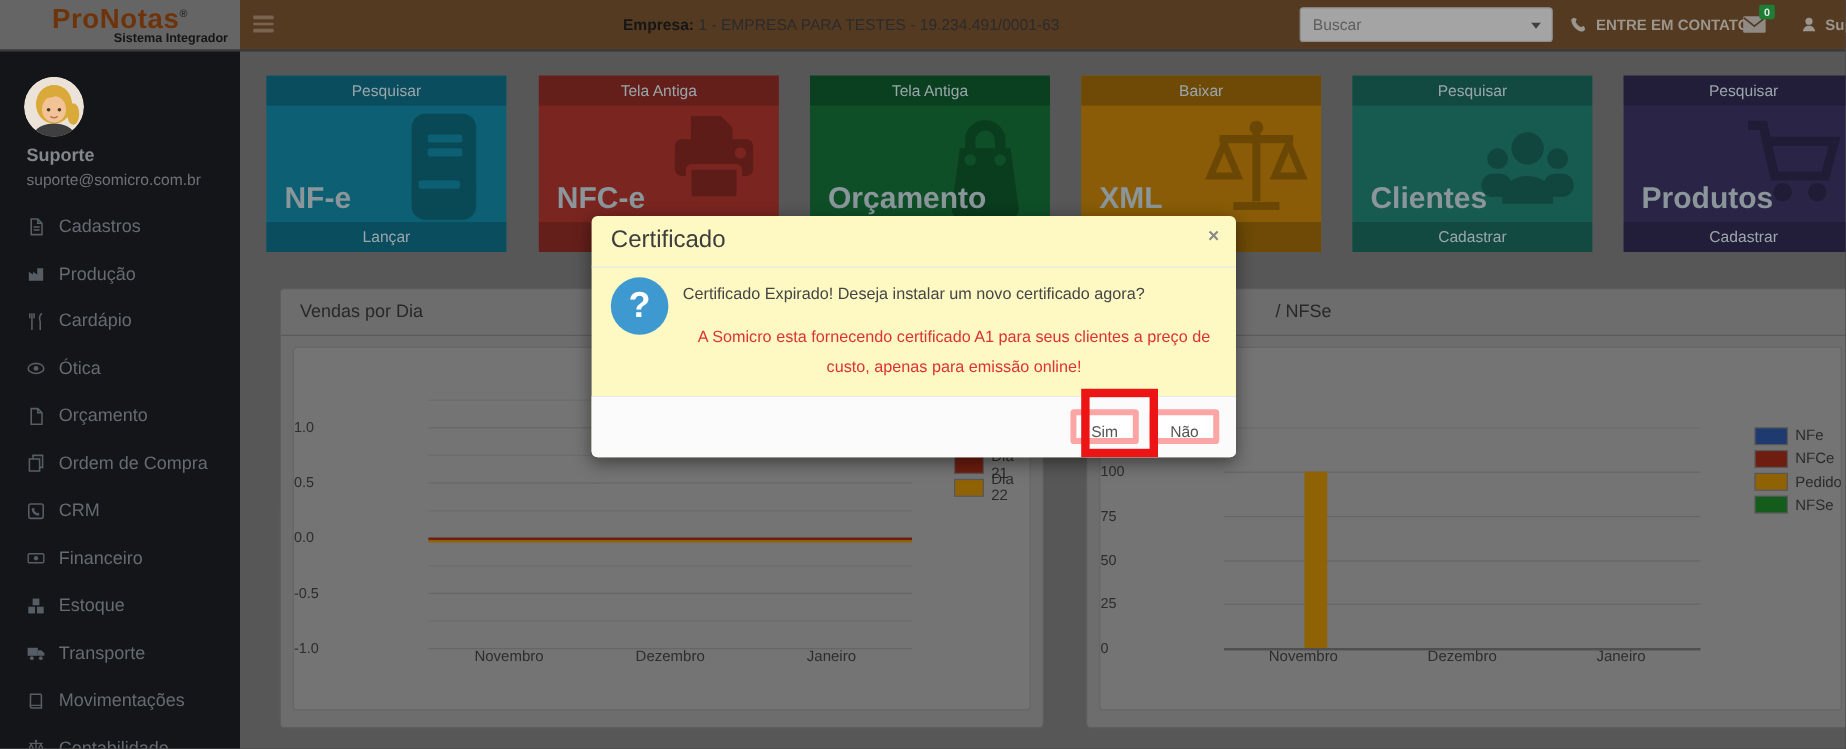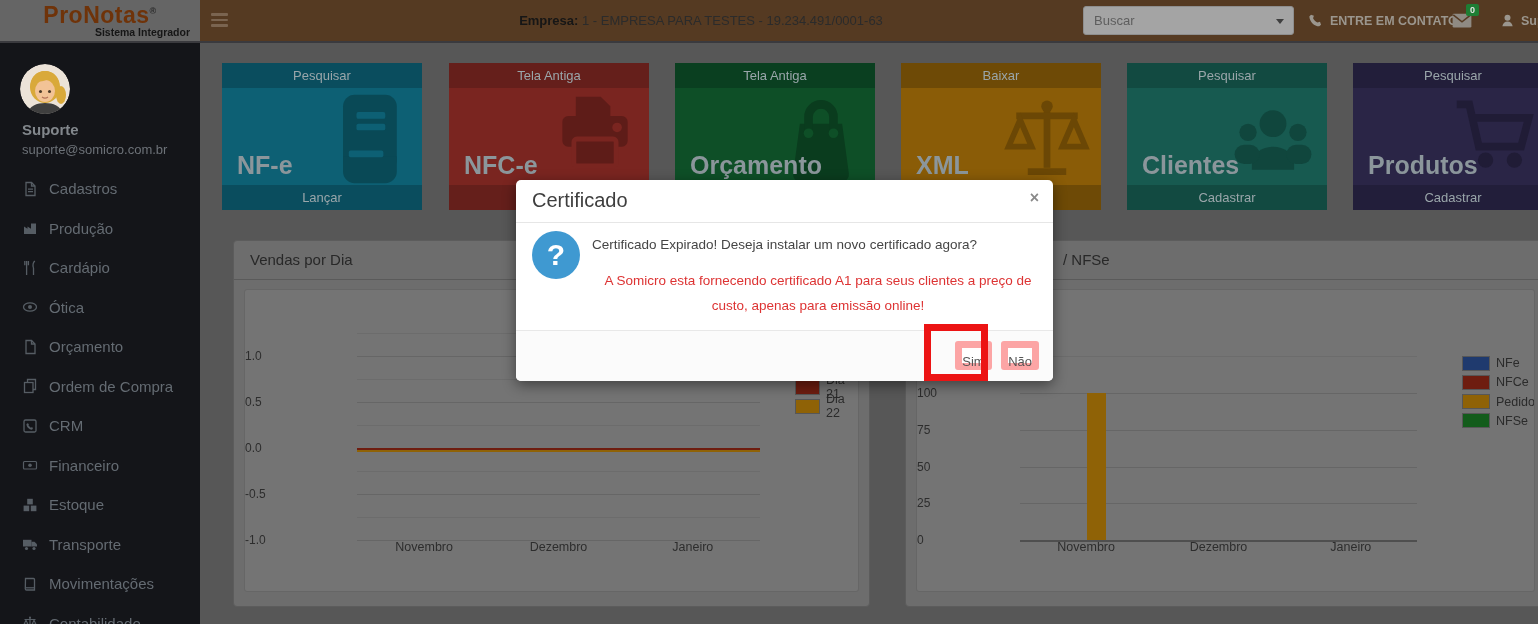--- a/index.html
+++ b/index.html
@@ -56,33 +56,33 @@
   .gl.axis{height:2px;background:#4f4f4f;}
   .ytick{position:absolute;left:0;text-align:left;font-size:12px;color:#2d2d2d;}
   .xtick{position:absolute;width:120px;text-align:center;font-size:12.5px;color:#2d2d2d;}
   .sline{position:absolute;height:2px;}
   .bar{position:absolute;}
   .leg-row{position:absolute;display:flex;align-items:center;gap:7px;padding-left:24px;}
   .sw{width:26px;height:13px;display:inline-block;outline:1px solid rgba(0,0,0,.25);}
   .leg-label{font-size:12.5px;color:#2b2b2b;}
 
   
-  .modal{position:absolute;left:516px;top:180px;width:537px;height:201px;background:#ffffff;border-radius:5px;
+  .modal{position:absolute;left:493px;top:180px;width:537px;height:201px;background:#fef9c3;border-radius:5px;
          box-shadow:0 4px 14px rgba(0,0,0,.45);z-index:50;}
   .modal-header{position:relative;height:42px;border-bottom:1px solid #e6e6e6;}
   .modal-title{position:absolute;left:16px;top:9px;font-size:20px;color:#3e3e3e;}
   .modal-close{position:absolute;right:14px;top:9px;font-size:16px;font-weight:700;color:#8a8a8a;cursor:pointer;}
   .modal-body{position:absolute;left:0;top:42px;right:0;bottom:51px;}
   .q-icon{position:absolute;left:16px;top:9px;width:48px;height:48px;border-radius:50%;background:#3f99d1;
           color:#fff;font-size:30px;font-weight:700;text-align:center;line-height:48px;}
   .q-text{position:absolute;left:76px;top:15px;right:16px;font-size:13.5px;color:#454545;}
   .promo{position:absolute;left:76px;top:46px;width:452px;font-size:13.5px;line-height:25px;color:#dd3333;text-align:center;}
   .modal-footer{position:absolute;left:0;bottom:0;width:100%;height:51px;background:#fbfbfb;border-top:1px solid #e8e8e8;
           border-radius:0 0 5px 5px;box-sizing:border-box;text-align:right;padding:10px 14px 0 0;}
-  .btn{display:inline-block;height:29px;line-height:27px;padding:0 0;background:#fff;border:7px solid #fca5a5;
+  .btn{display:inline-block;height:29px;line-height:27px;padding:0 12px;background:#fff;border:5px solid #fca5a5;
           border-radius:3px;font-size:13px;color:#555;box-sizing:border-box;cursor:pointer;}
   .btn-sim{margin-right:5px;}
   .annotation{position:absolute;left:408px;top:144px;width:64px;height:57px;border:7px solid #ec1414;box-sizing:border-box;z-index:60;pointer-events:none;}
 </style>
 </head>
 <body>
 
 <div class="app">
 
   <div class="header" style="background: rgb(85, 58, 34);">

